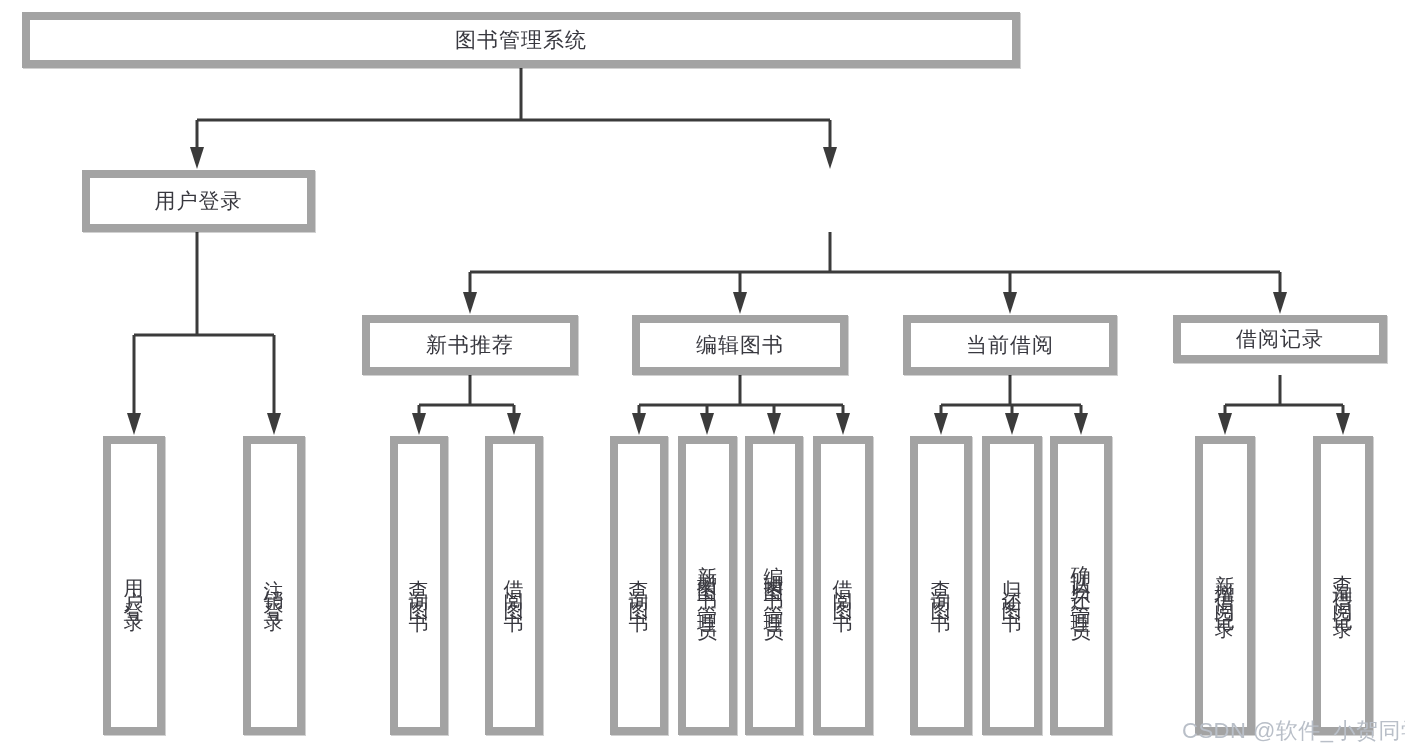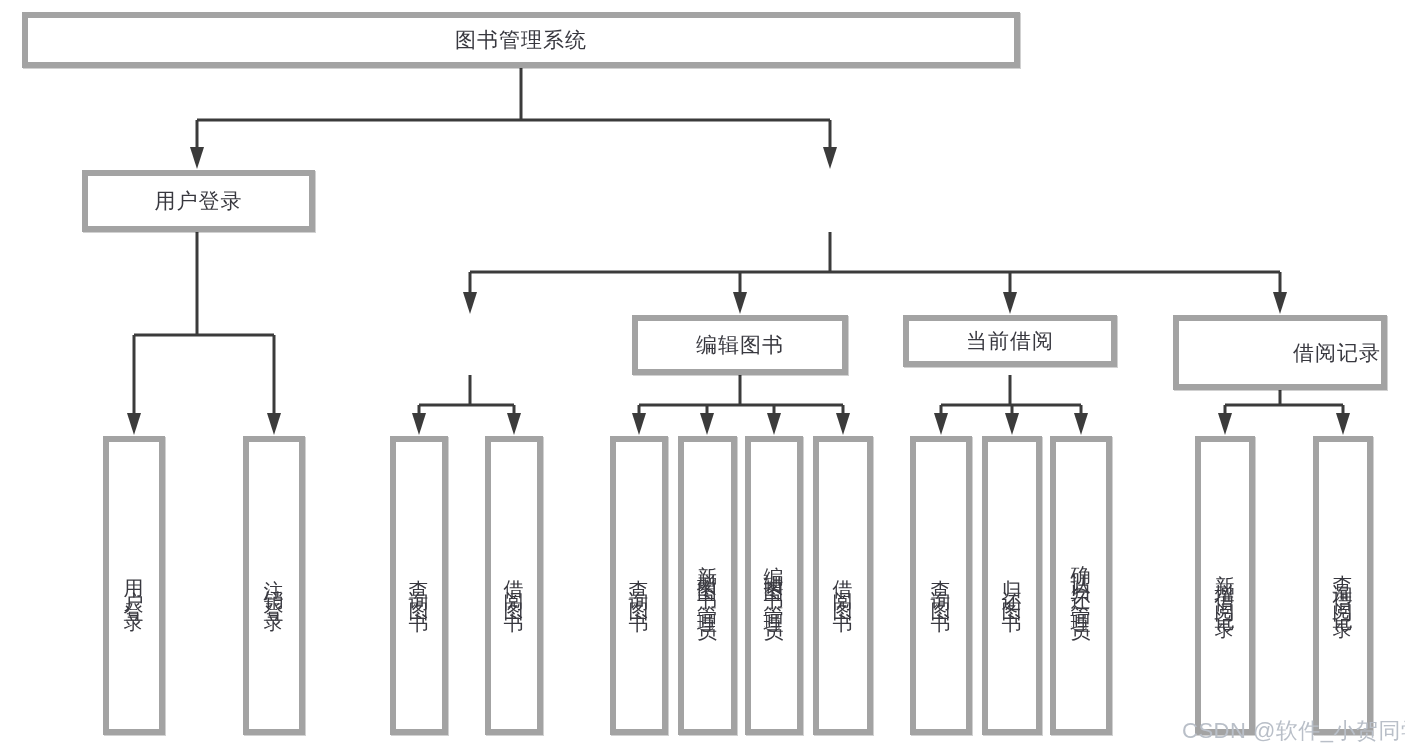--- a/index.html
+++ b/index.html
@@ -6,21 +6,21 @@
   #stage{
     position:relative;
     width:1405px;height:747px;
     background:#ffffff;
     font-family:"Liberation Sans","DejaVu Sans",sans-serif;
     overflow:hidden;
   }
   #wires{position:absolute;left:0;top:0;width:1405px;height:747px;}
   .box{
     position:absolute;
-    border:6px solid #a3a3a3;
+    border:8px solid #a3a3a3;
     background:#ffffff;
     display:flex;align-items:center;justify-content:center;
     color:#38383f;
     font-size:21px;
     letter-spacing:1px;
     box-sizing:border-box;
     box-shadow:1px 1px 0 rgba(0,0,0,0.18);
   }
   .vbox{
     writing-mode:vertical-rl;
@@ -30,22 +30,22 @@
     line-height:1;
   }
   
   .n-root{left:22px;top:12px;width:998px;height:56px;}
   
   .n-l2-user{left:82px;top:170px;width:233px;height:62px;}
   .n-l2-book{left:712px;top:170px;width:235px;height:62px;}
   
   .n-l3-rec{left:362px;top:315px;width:216px;height:60px;}
   .n-l3-bor{left:632px;top:315px;width:216px;height:60px;}
-  .n-l3-cur{left:903px;top:315px;width:214px;height:52px;}
-  .n-l3-his{left:1173px;top:315px;width:214px;height:75px;justify-content:flex-end;}
+  .n-l3-cur{left:903px;top:315px;width:214px;height:60px;}
+  .n-l3-his{left:1173px;top:315px;width:214px;height:48px;}
   
   .leaf{top:436px;height:299px;}
   .n-user-1{left:103px;width:62px;}
   .n-user-2{left:243px;width:62px;}
   .n-rec-1{left:390px;width:58px;}
   .n-rec-2{left:485px;width:58px;}
   .n-bor-1{left:610px;width:58px;}
   .n-bor-2{left:678px;width:59px;letter-spacing:8px;}
   .n-bor-3{left:745px;width:58px;letter-spacing:8px;}
   .n-bor-4{left:813px;width:60px;}
@@ -139,20 +139,23 @@
   </svg>
 
   <div class="box n-root">
     <span>图书管理系统</span>
   </div>
 
   <div class="box n-l2-user">
     <span>用户登录</span>
   </div>
 
+  <div class="box n-l3-rec">
+    <span>新书推荐</span>
+  </div>
   <div class="box n-l3-bor">
     <span>编辑图书</span>
   </div>
   <div class="box n-l3-cur">
     <span>当前借阅</span>
   </div>
   <div class="box n-l3-his">
     <span>借阅记录</span>
   </div>
 

